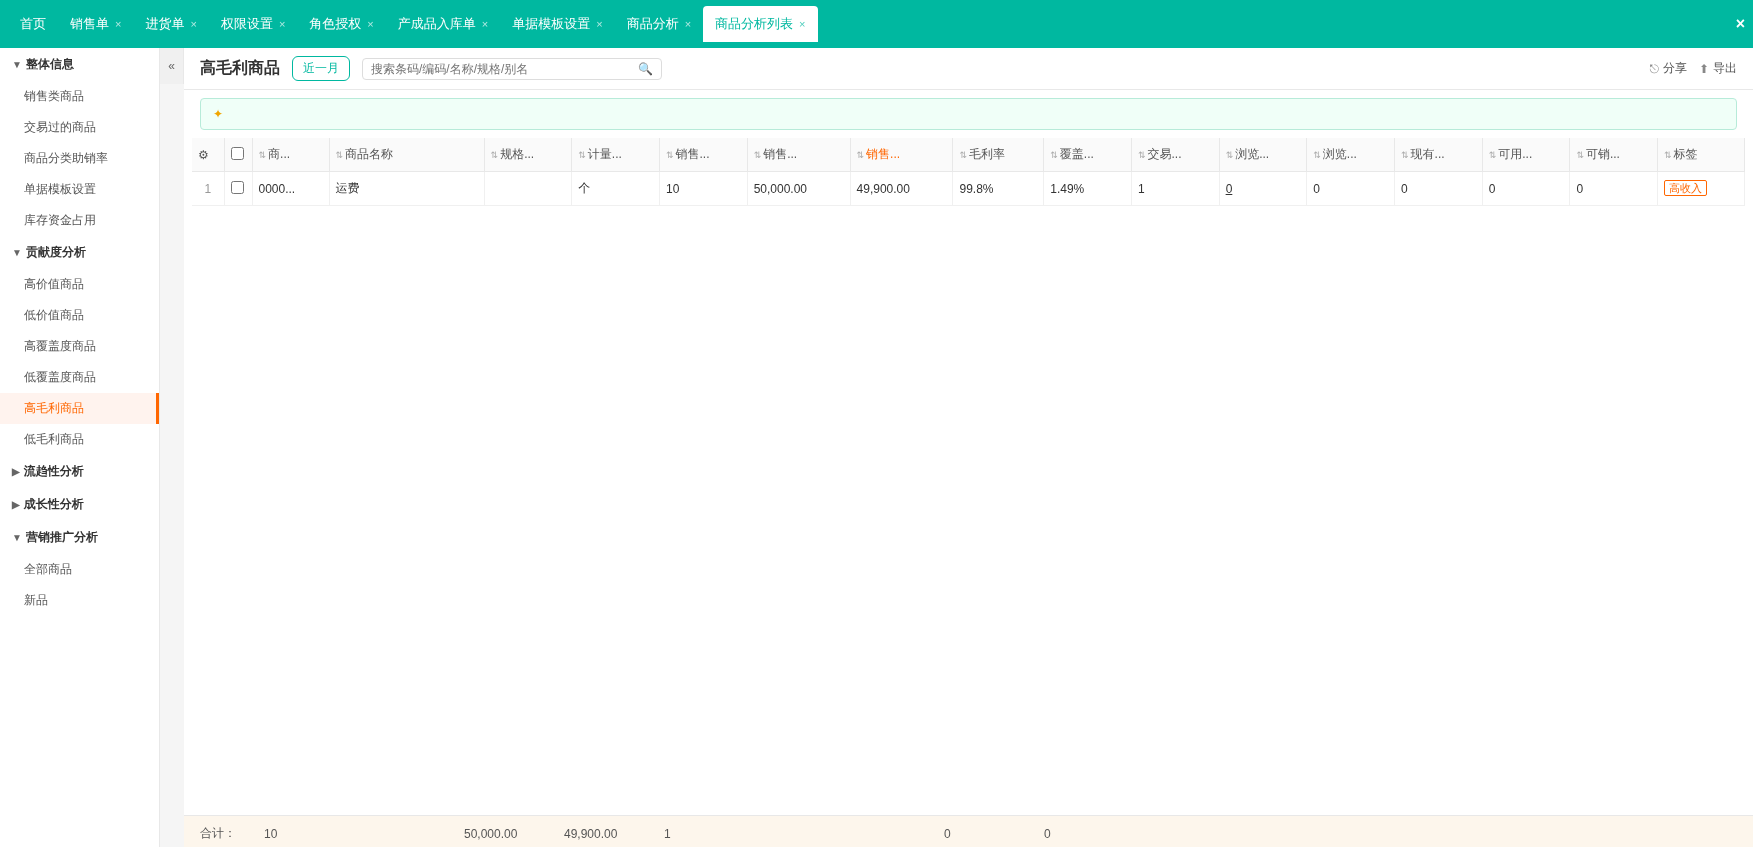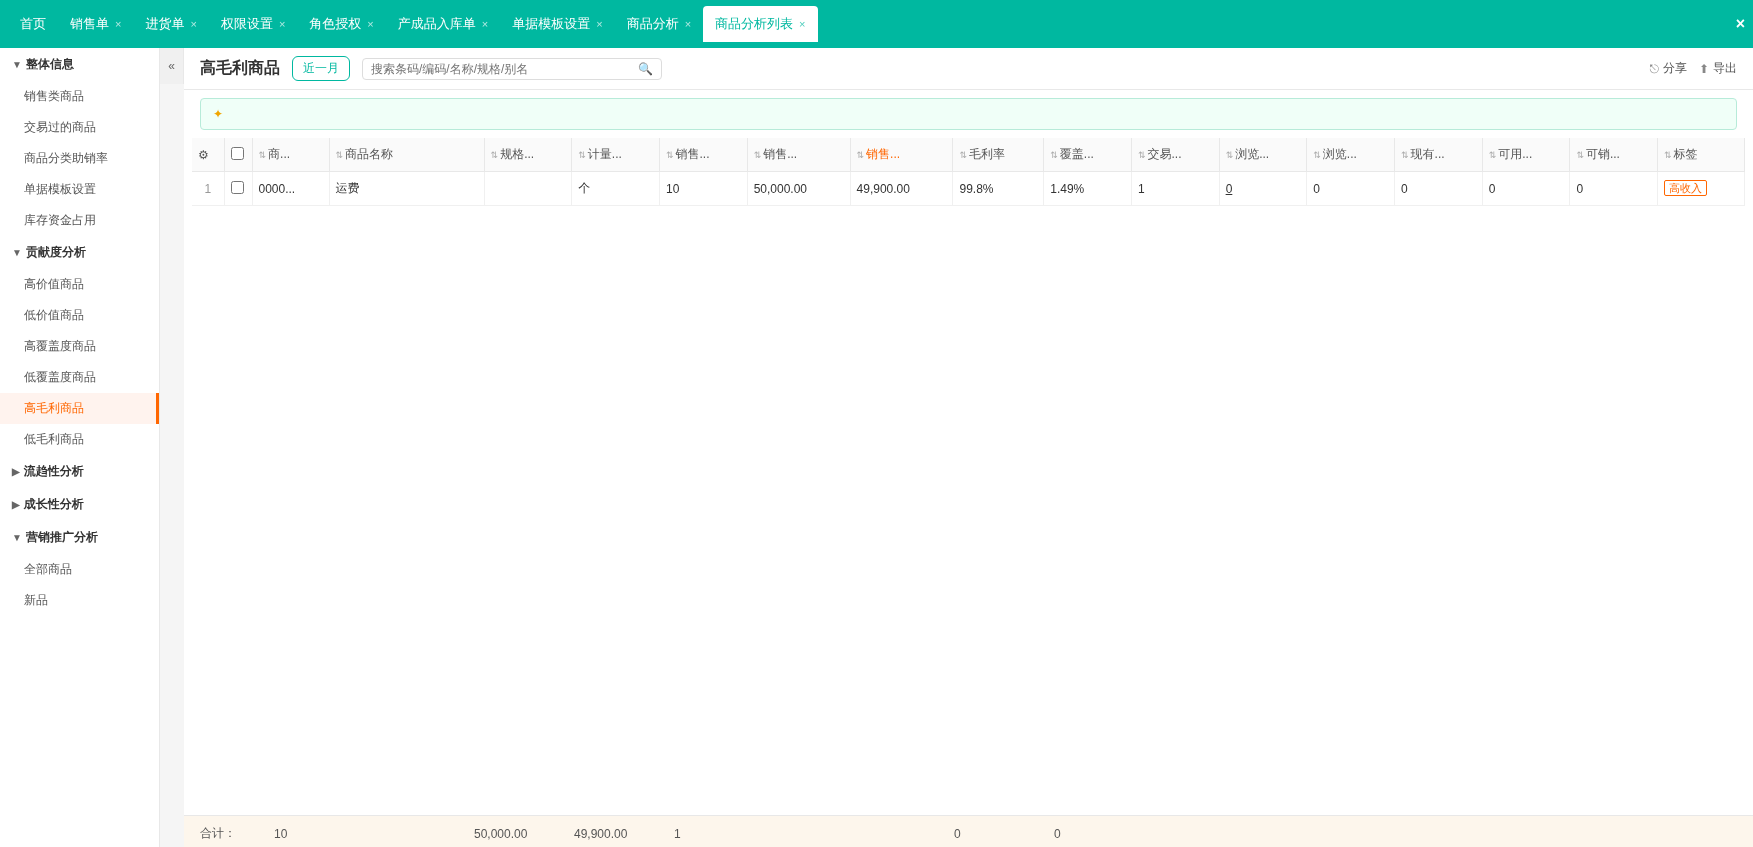--- a/index.html
+++ b/index.html
@@ -236,21 +236,21 @@
       background: #fdf6ec;
       border-top: 1px solid #e8e8e8;
       padding: 8px 16px;
       display: flex;
       align-items: center;
       font-size: 12px;
       color: #555;
       height: 36px;
       flex-shrink: 0;
     }
-    .footer-label { margin-right: 32px; }
+    .footer-label { margin-right: 22px; }
     .footer-values {
       display: flex;
       gap: 0;
     }
     .footer-cell {
       padding: 0 6px;
       min-width: 80px;
     }
 
     

